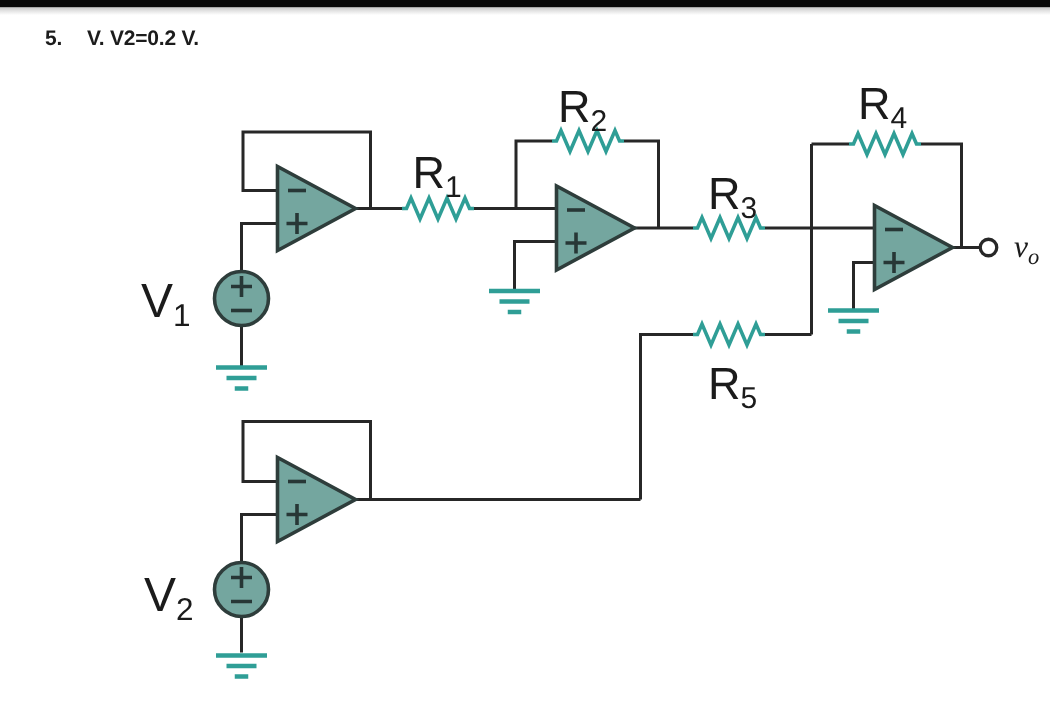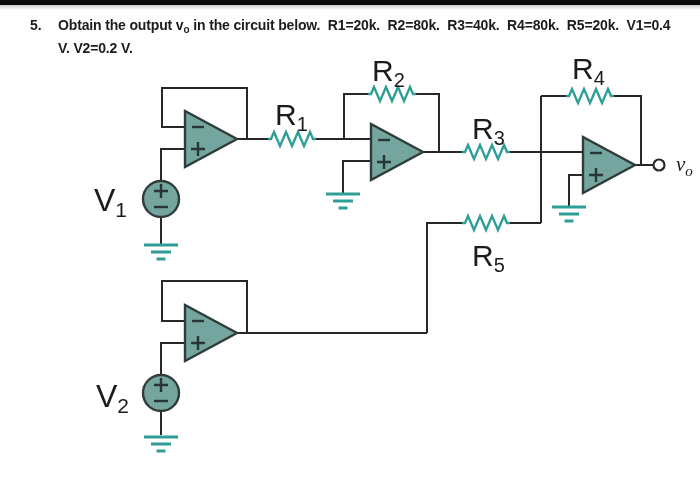--- a/index.html
+++ b/index.html
@@ -35,21 +35,20 @@
 </style>
 </head>
 <body>
 
 <div class="top-bar"></div>
 <div class="top-bar-fade"></div>
 
 <div class="problem">
   <div class="problem-number">5.</div>
   <div>
-    <div class="pline"><span>Obtain the output v</span><span class="vsub">o</span><span> in the circuit below.  R1=20k.  R2=80k.  R3=40k.  R4=80k.  R5=20k.  V1=0.4</span></div>
     <div class="pline">V. V2=0.2 V.</div>
   </div>
 </div>
 
 <svg width="700" height="483" viewBox="0 0 700 483">
 
   <g>
     <path class="wire" d="M247,139 V88 H162 V127 H185"></path>
     <path class="wire" d="M236,139 H268 M316,139 H371"></path>
     <path class="wire" d="M185,149 H161 V181"></path>

